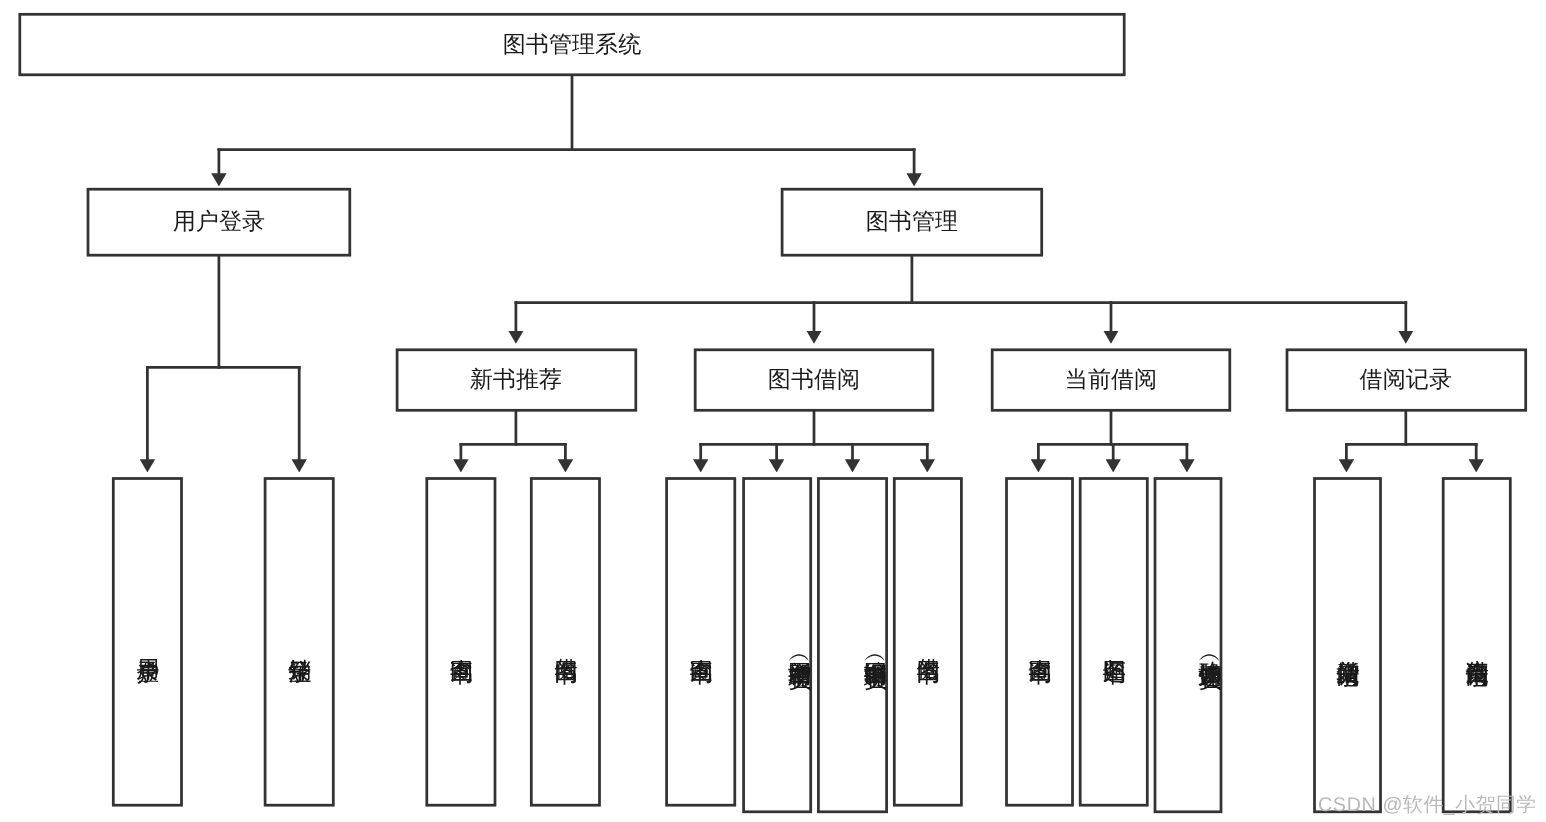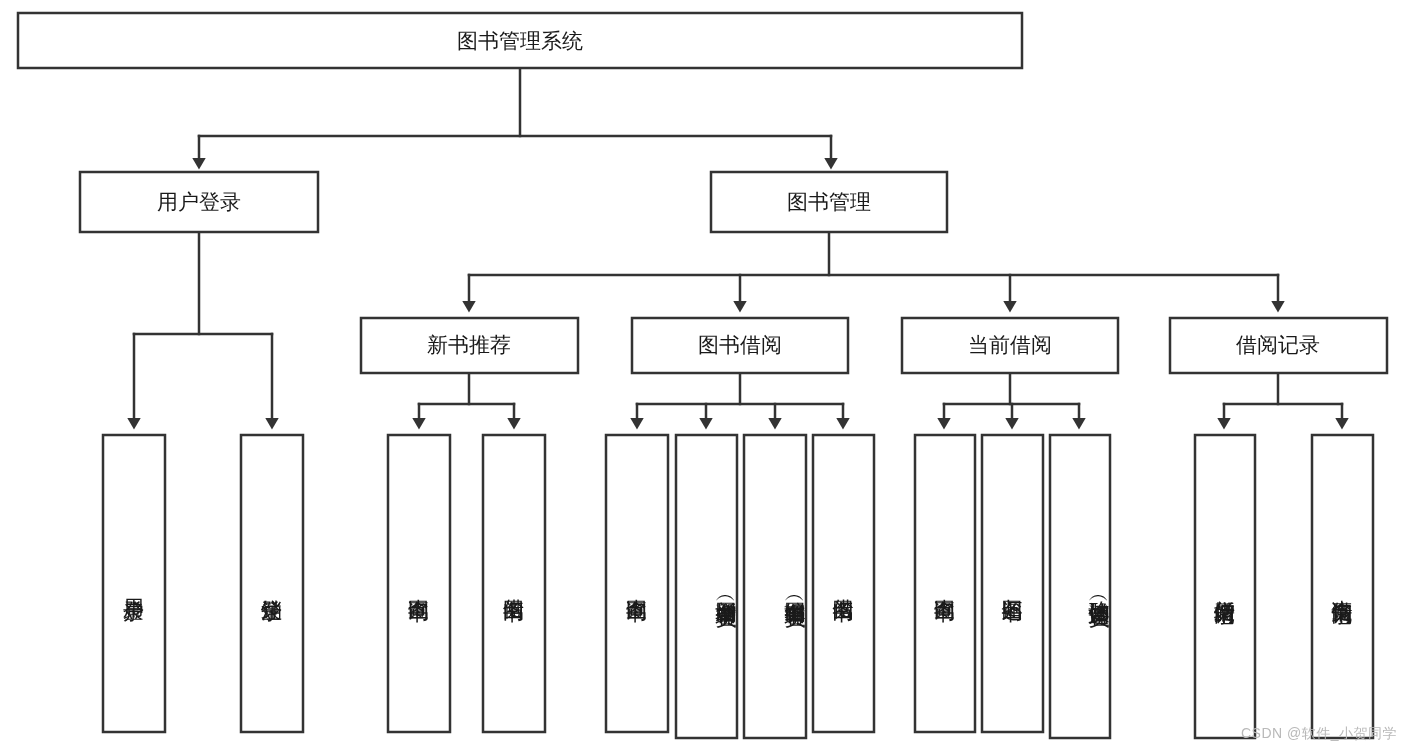--- a/index.html
+++ b/index.html
@@ -63,21 +63,21 @@
     text-align: left;
     pointer-events: none;
     overflow: hidden;
   }
   .vlabel.centered { align-items: center; }
   #watermark {
     position: absolute;
     right: 8px;
     bottom: 4px;
     font-family: "Liberation Sans", "DejaVu Sans", sans-serif;
-    font-size: 14px;
+    font-size: 18px;
     color: #b9b9b9;
     letter-spacing: 0.5px;
     white-space: nowrap;
     pointer-events: none;
   }
 </style>
 </head>
 <body>
 
 <div id="diagram-root">

